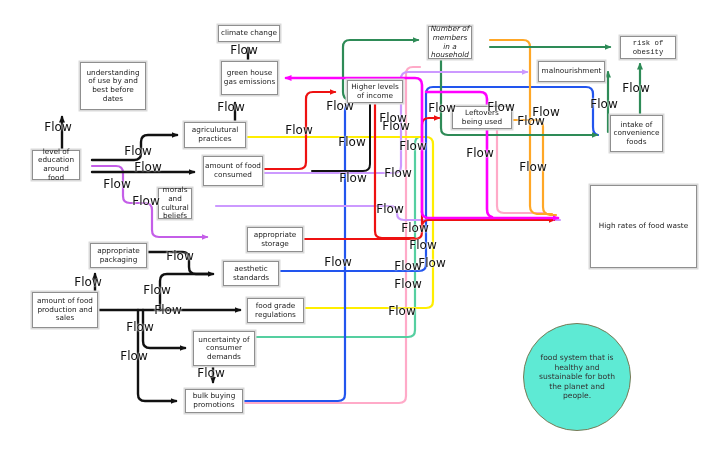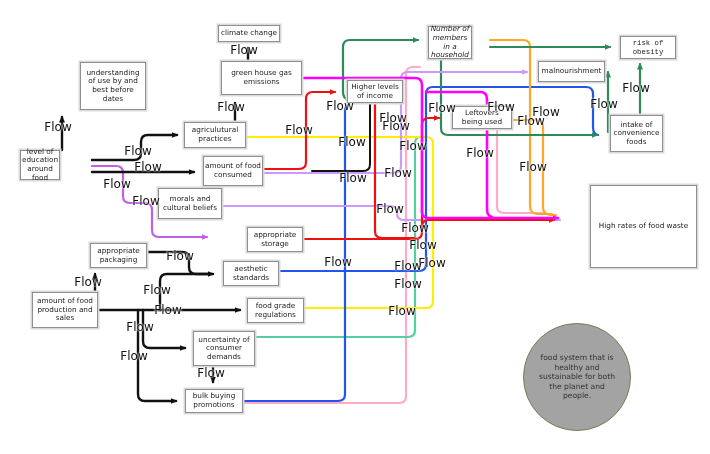--- a/index.html
+++ b/index.html
@@ -72,40 +72,40 @@
       <path d="M95,292 V274" fill="none" stroke="#111111" stroke-width="2.4" stroke-linecap="round" marker-end="url(#arr-black)"></path>
       <path d="M98,310 H240" fill="none" stroke="#111111" stroke-width="2.4" stroke-linecap="round" marker-end="url(#arr-black)"></path>
       <path d="M147,252 H182 Q189,252 189,259 V267 Q189,274 196,274 H208" fill="none" stroke="#111111" stroke-width="2.4" stroke-linecap="round"></path>
       <path d="M160,310 V281 Q160,274 167,274 H213" fill="none" stroke="#111111" stroke-width="2.4" stroke-linecap="round" marker-end="url(#arr-black)"></path>
       <path d="M143,310 V341 Q143,348 150,348 H185" fill="none" stroke="#111111" stroke-width="2.4" stroke-linecap="round" marker-end="url(#arr-black)"></path>
       <path d="M138,310 V394 Q138,401 145,401 H176" fill="none" stroke="#111111" stroke-width="2.4" stroke-linecap="round" marker-end="url(#arr-black)"></path>
       <path d="M213,366 V382" fill="none" stroke="#111111" stroke-width="2.4" stroke-linecap="round" marker-end="url(#arr-black)"></path>
     </svg>
 <div class="node" style="left: 52px; top: 62px; width: 66px; height: 48px; margin-left: 28px;">understanding of use by and best before dates</div>
     <div class="node" style="left: 218px; top: 25px; width: 62px; height: 17px;">climate change</div>
-    <div class="node" style="left: 221px; top: 61px; width: 81px; height: 34px;">green house gas emissions</div>
+    <div class="node" style="left: 221px; top: 61px; width: 57px; height: 34px;">green house gas emissions</div>
     <div class="node" style="left: 184px; top: 122px; width: 62px; height: 26px;">agriculutural practices</div>
     <div class="node" style="left: 347px; top: 80px; width: 56px; height: 23px;">Higher levels of income</div>
-    <div class="node" style="left: 20px; top: 150px; width: 40px; height: 30px;">level of education around food</div>
+    <div class="node" style="left: 32px; top: 150px; width: 48px; height: 30px;">level of education around food</div>
     <div class="node" style="left: 203px; top: 156px; width: 60px; height: 30px;">amount of food consumed</div>
-    <div class="node" style="left: 158px; top: 188px; width: 64px; height: 31px;">morals and cultural beliefs</div>
+    <div class="node" style="left: 158px; top: 188px; width: 34px; height: 31px;">morals and cultural beliefs</div>
     <div class="node" style="left: 215px; top: 227px; width: 56px; height: 25px; margin-left: 32px;">appropriate storage</div>
     <div class="node" style="left: 90px; top: 243px; width: 57px; height: 25px;">appropriate packaging</div>
     <div class="node" style="left: 32px; top: 292px; width: 66px; height: 36px;">amount of food production and sales</div>
     <div class="node" style="left: 223px; top: 261px; width: 56px; height: 25px;">aesthetic standards</div>
     <div class="node" style="left: 247px; top: 298px; width: 57px; height: 25px;">food grade regulations</div>
     <div class="node" style="left: 193px; top: 331px; width: 62px; height: 35px;">uncertainty of consumer demands</div>
     <div class="node" style="left: 185px; top: 389px; width: 58px; height: 24px;">bulk buying promotions</div>
     <div class="node" style="left: 428px; top: 26px; width: 44px; height: 33px; font-style: italic;">Number of members in a household</div>
     <div class="node" style="left: 538px; top: 61px; width: 67px; height: 21px;">malnourishment</div>
     <div class="node" style="left: 620px; top: 36px; width: 56px; height: 23px; font-family: Liberation Mono, monospace;">risk of obesity</div>
     <div class="node" style="left: 610px; top: 115px; width: 53px; height: 37px;">intake of convenience foods</div>
     <div class="node" style="left: 452px; top: 106px; width: 60px; height: 23px;">Leftovers being used</div>
     <div class="node" style="left: 570px; top: 185px; width: 107px; height: 83px; margin-left: 20px;">High rates of food waste</div>
-    <div class="goal" style="left: 523px; top: 323px; width: 108px; height: 108px; background: #a3a3a3;">food system that is healthy and sustainable for both the planet and people.</div>
+    <div class="goal" style="left: 523px; top: 323px; width: 108px; height: 108px; background: #5eead4;">food system that is healthy and sustainable for both the planet and people.</div>
     <span class="flow-label" style="left: 58px; top: 127px;">Flow</span>
     <span class="flow-label" style="left: 138px; top: 151px;">Flow</span>
     <span class="flow-label" style="left: 148px; top: 167px;">Flow</span>
     <span class="flow-label" style="left: 231px; top: 107px;">Flow</span>
     <span class="flow-label" style="left: 244px; top: 50px;">Flow</span>
     <span class="flow-label" style="left: 117px; top: 184px;">Flow</span>
     <span class="flow-label" style="left: 146px; top: 201px;">Flow</span>
     <span class="flow-label" style="left: 180px; top: 256px;">Flow</span>
     <span class="flow-label" style="left: 88px; top: 282px;">Flow</span>
     <span class="flow-label" style="left: 157px; top: 290px;">Flow</span>

